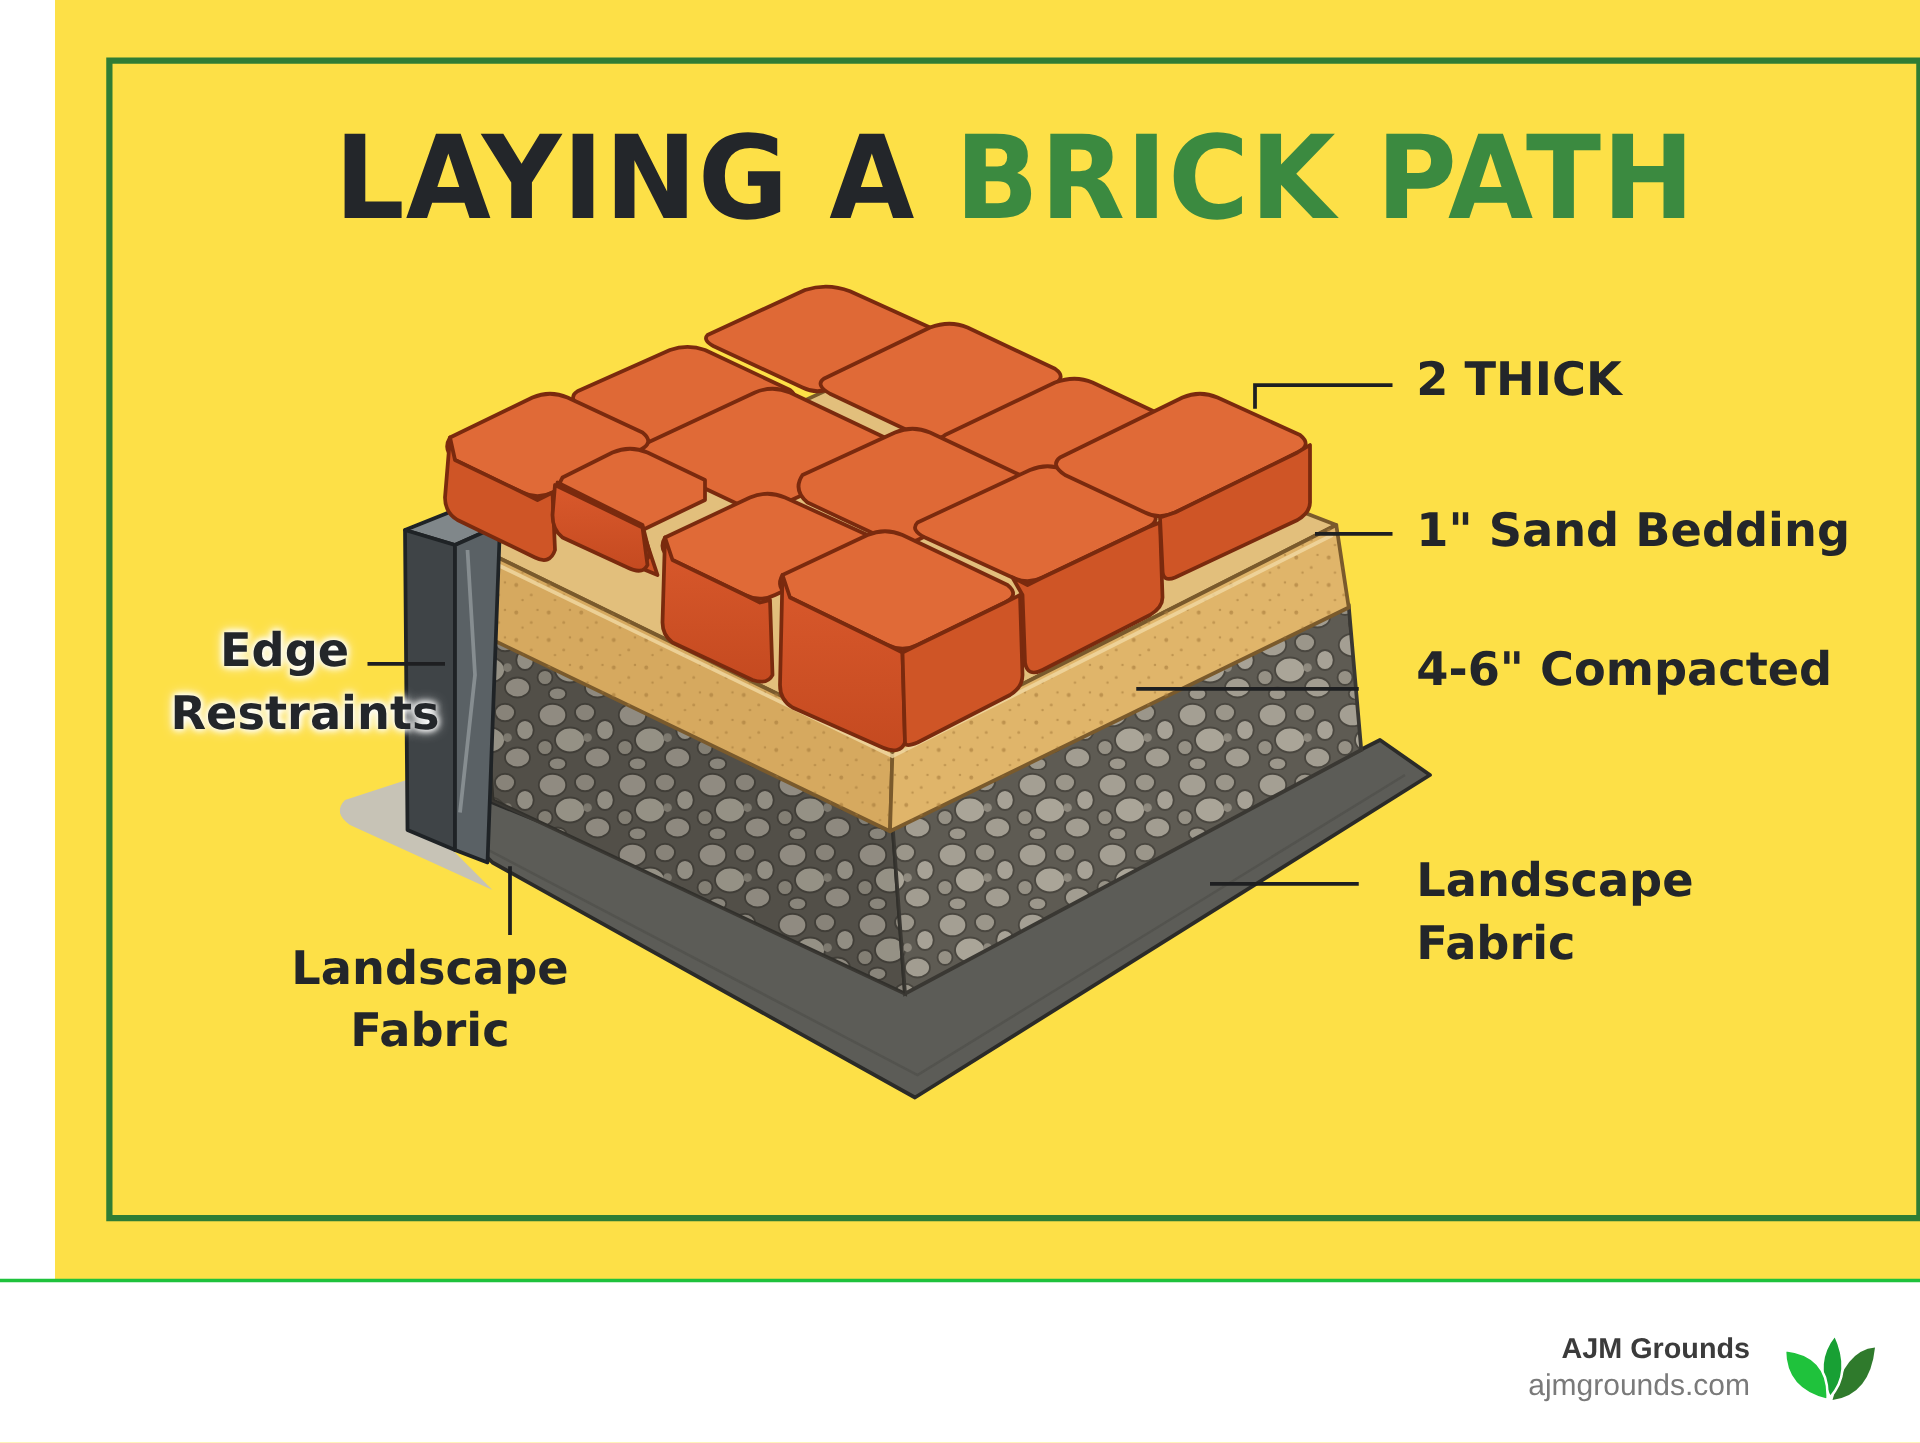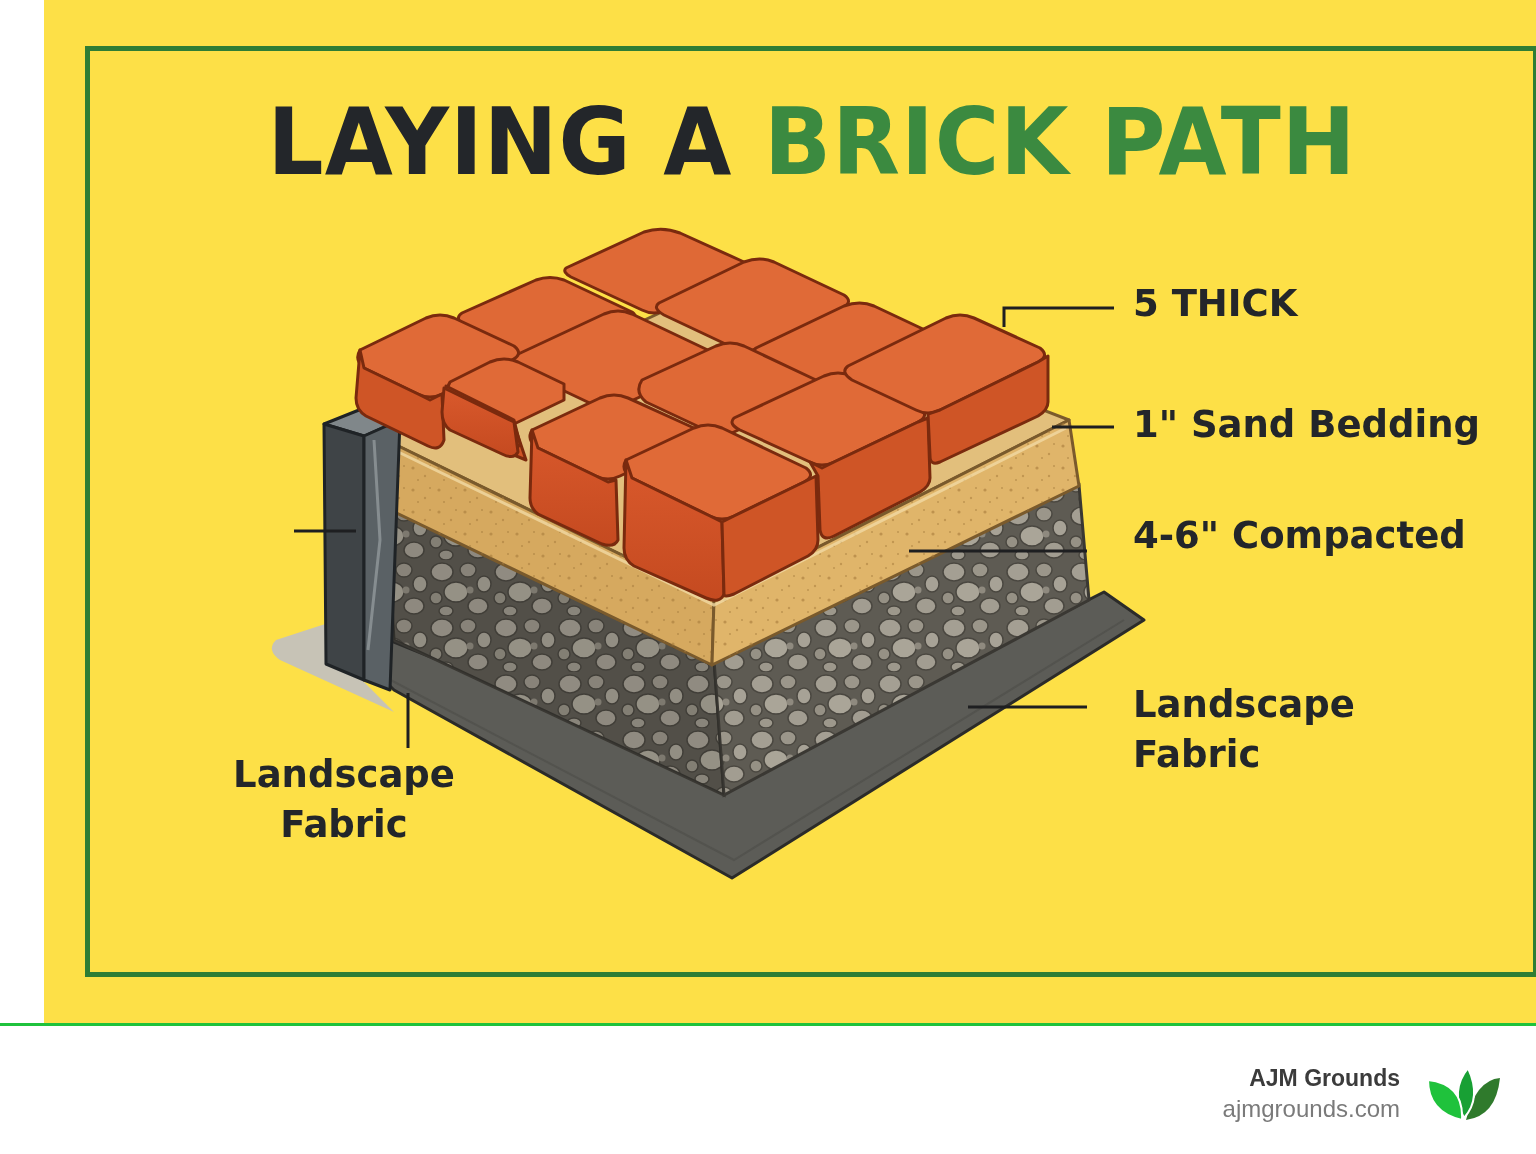--- a/index.html
+++ b/index.html
@@ -143,33 +143,35 @@
       <path d="M960 327 L960 308 L1070 308"></path>
       <path d="M1008 427 L1070 427"></path>
       <path d="M865 551 L1043 551"></path>
       <path d="M924 707 L1043 707"></path>
       <path d="M250 531 L312 531"></path>
       <path d="M364 693 L364 748"></path>
     </g>
   </svg>
 
   <div class="label" style="left:1089px; top:279px;">
-    <span>5 THICK</span>
+    <span>2 THICK</span>
   </div>
   <div class="label" style="left:1089px; top:400px;">
     <span>1" Sand Bedding</span>
   </div>
   <div class="label" style="left:1089px; top:511px;">
     <span class="line">4-6" Compacted</span>
   </div>
   <div class="label" style="left:1089px; top:680px;">
     <span class="line">Landscape</span>
     <span class="line">Fabric</span>
   </div>
   <div class="label center halo" style="left:90px; top:496px; width:220px;">
+    <span class="line" style="text-align:left; padding-left:42px;">Edge</span>
+    <span class="line">Restraints</span>
   </div>
   <div class="label center" style="left:178px; top:750px; width:244px;">
     <span class="line">Landscape</span>
     <span class="line">Fabric</span>
   </div>
 </div>
 
 <div class="divider"></div>
 <div class="footer"></div>
 

